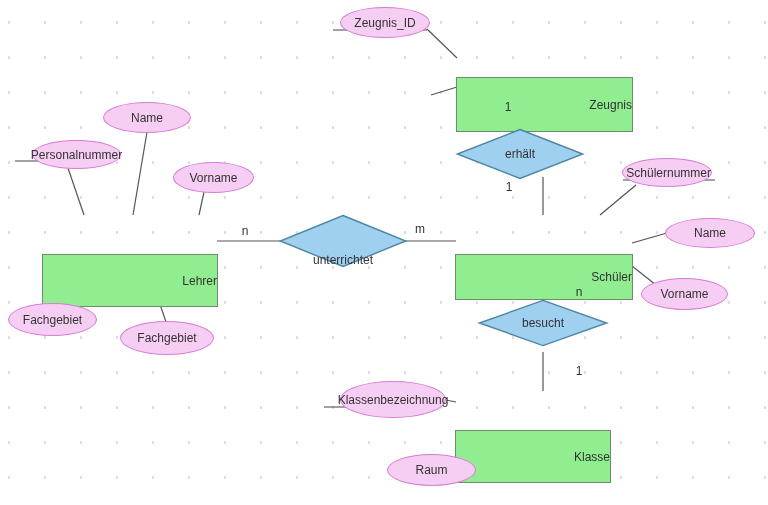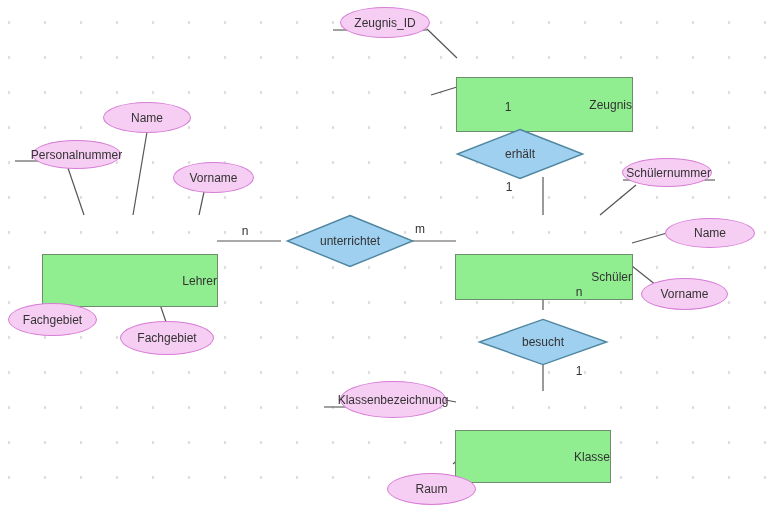--- a/index.html
+++ b/index.html
@@ -79,27 +79,27 @@
   <div class="entity" style="left:455px;top:390px;width:156px;height:53px;">
     <span class="lbl">Klasse</span>
   </div>
 
   <div class="rel" style="left:456px;top:129px;width:128px;height:50px;">
     <svg viewBox="0 0 100 100" preserveAspectRatio="none">
         <polygon points="50,1 99,50 50,99 1,50"></polygon>
       </svg>
     <span class="lbl">erhält</span>
   </div>
-  <div class="rel" style="left:286px;top:215px;width:128px;height:52px;">
+  <div class="rel" style="left:279px;top:215px;width:128px;height:52px;align-items:flex-end;">
     <svg viewBox="0 0 100 100" preserveAspectRatio="none">
         <polygon points="50,1 99,50 50,99 1,50"></polygon>
       </svg>
     <span class="lbl">unterrichtet</span>
   </div>
-  <div class="rel" style="left:478px;top:319px;width:130px;height:46px;">
+  <div class="rel" style="left:478px;top:300px;width:130px;height:46px;">
     <svg viewBox="0 0 100 100" preserveAspectRatio="none">
         <polygon points="50,1 99,50 50,99 1,50"></polygon>
       </svg>
     <span class="lbl">besucht</span>
   </div>
 
   <div class="attr" style="left:340px;top:7px;width:90px;height:31px;">
     <span class="lbl">Zeugnis_ID</span>
   </div>
   <div class="attr" style="left:32px;top:140px;width:89px;height:29px;">
@@ -122,21 +122,21 @@
   </div>
   <div class="attr" style="left:665px;top:218px;width:90px;height:30px;">
     <span class="lbl">Name</span>
   </div>
   <div class="attr" style="left:641px;top:278px;width:87px;height:32px;">
     <span class="lbl">Vorname</span>
   </div>
   <div class="attr" style="left:340px;top:381px;width:106px;height:37px;">
     <span class="lbl">Klassenbezeichnung</span>
   </div>
-  <div class="attr" style="left:387px;top:473px;width:89px;height:32px;">
+  <div class="attr" style="left:387px;top:454px;width:89px;height:32px;">
     <span class="lbl">Raum</span>
   </div>
 
   <span class="card" style="left:508px;top:107px;">1</span>
   <span class="card" style="left:509px;top:187px;">1</span>
   <span class="card" style="left:245px;top:231px;">n</span>
   <span class="card" style="left:420px;top:229px;">m</span>
   <span class="card" style="left:579px;top:292px;">n</span>
   <span class="card" style="left:579px;top:371px;">1</span>
 

